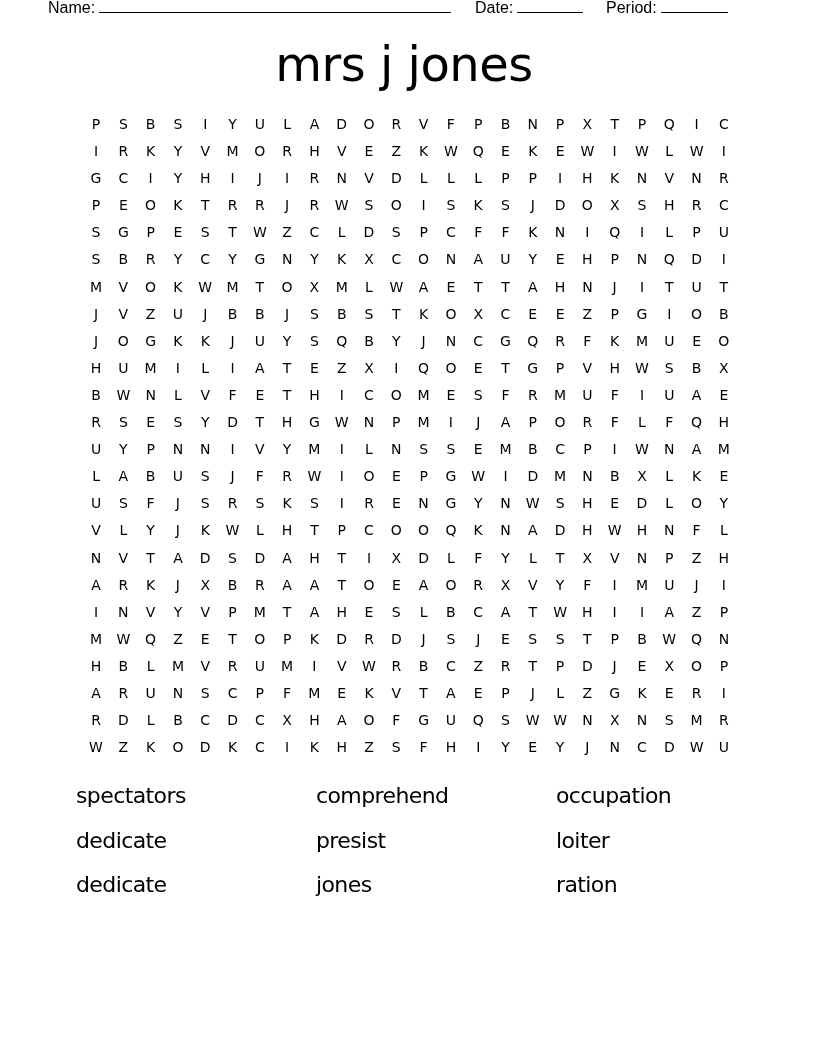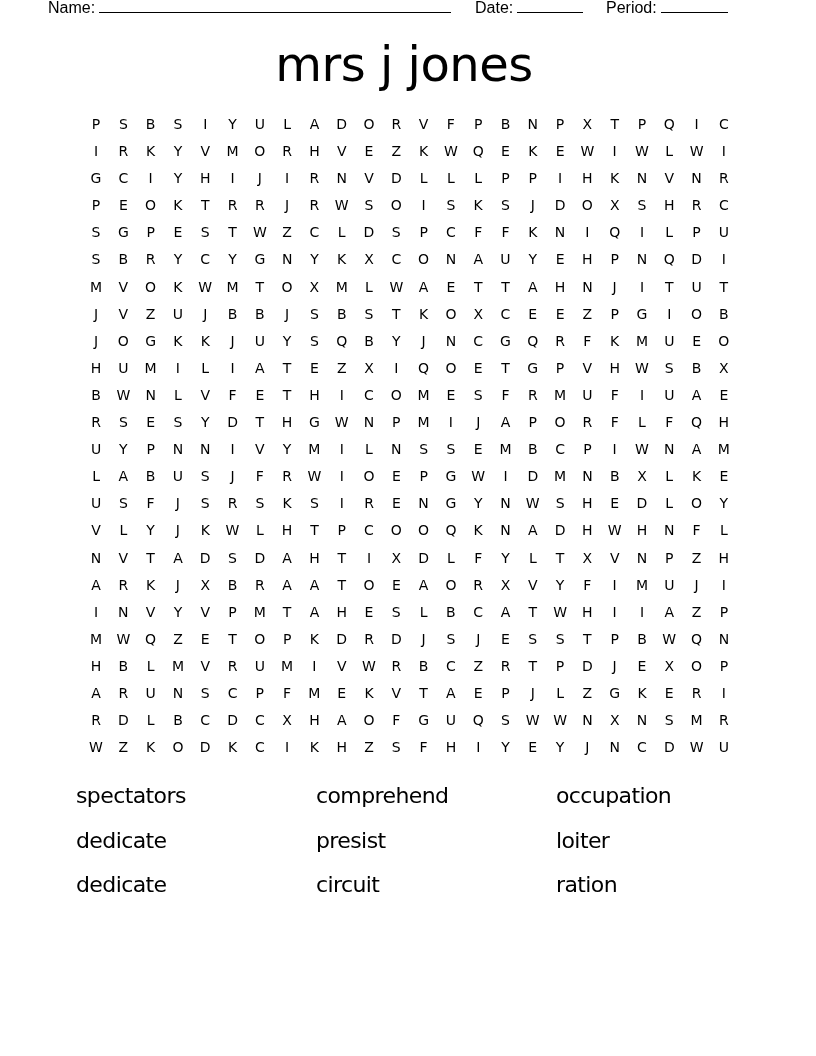--- a/index.html
+++ b/index.html
@@ -637,15 +637,15 @@
   </div>
 
 <div class="words" id="words">
     <div class="word">spectators</div>
     <div class="word">comprehend</div>
     <div class="word">occupation</div>
     <div class="word">dedicate</div>
     <div class="word">presist</div>
     <div class="word">loiter</div>
     <div class="word">dedicate</div>
-    <div class="word">circuit</div>
+    <div class="word">jones</div>
     <div class="word">ration</div>
   </div>
 
 </body></html>

